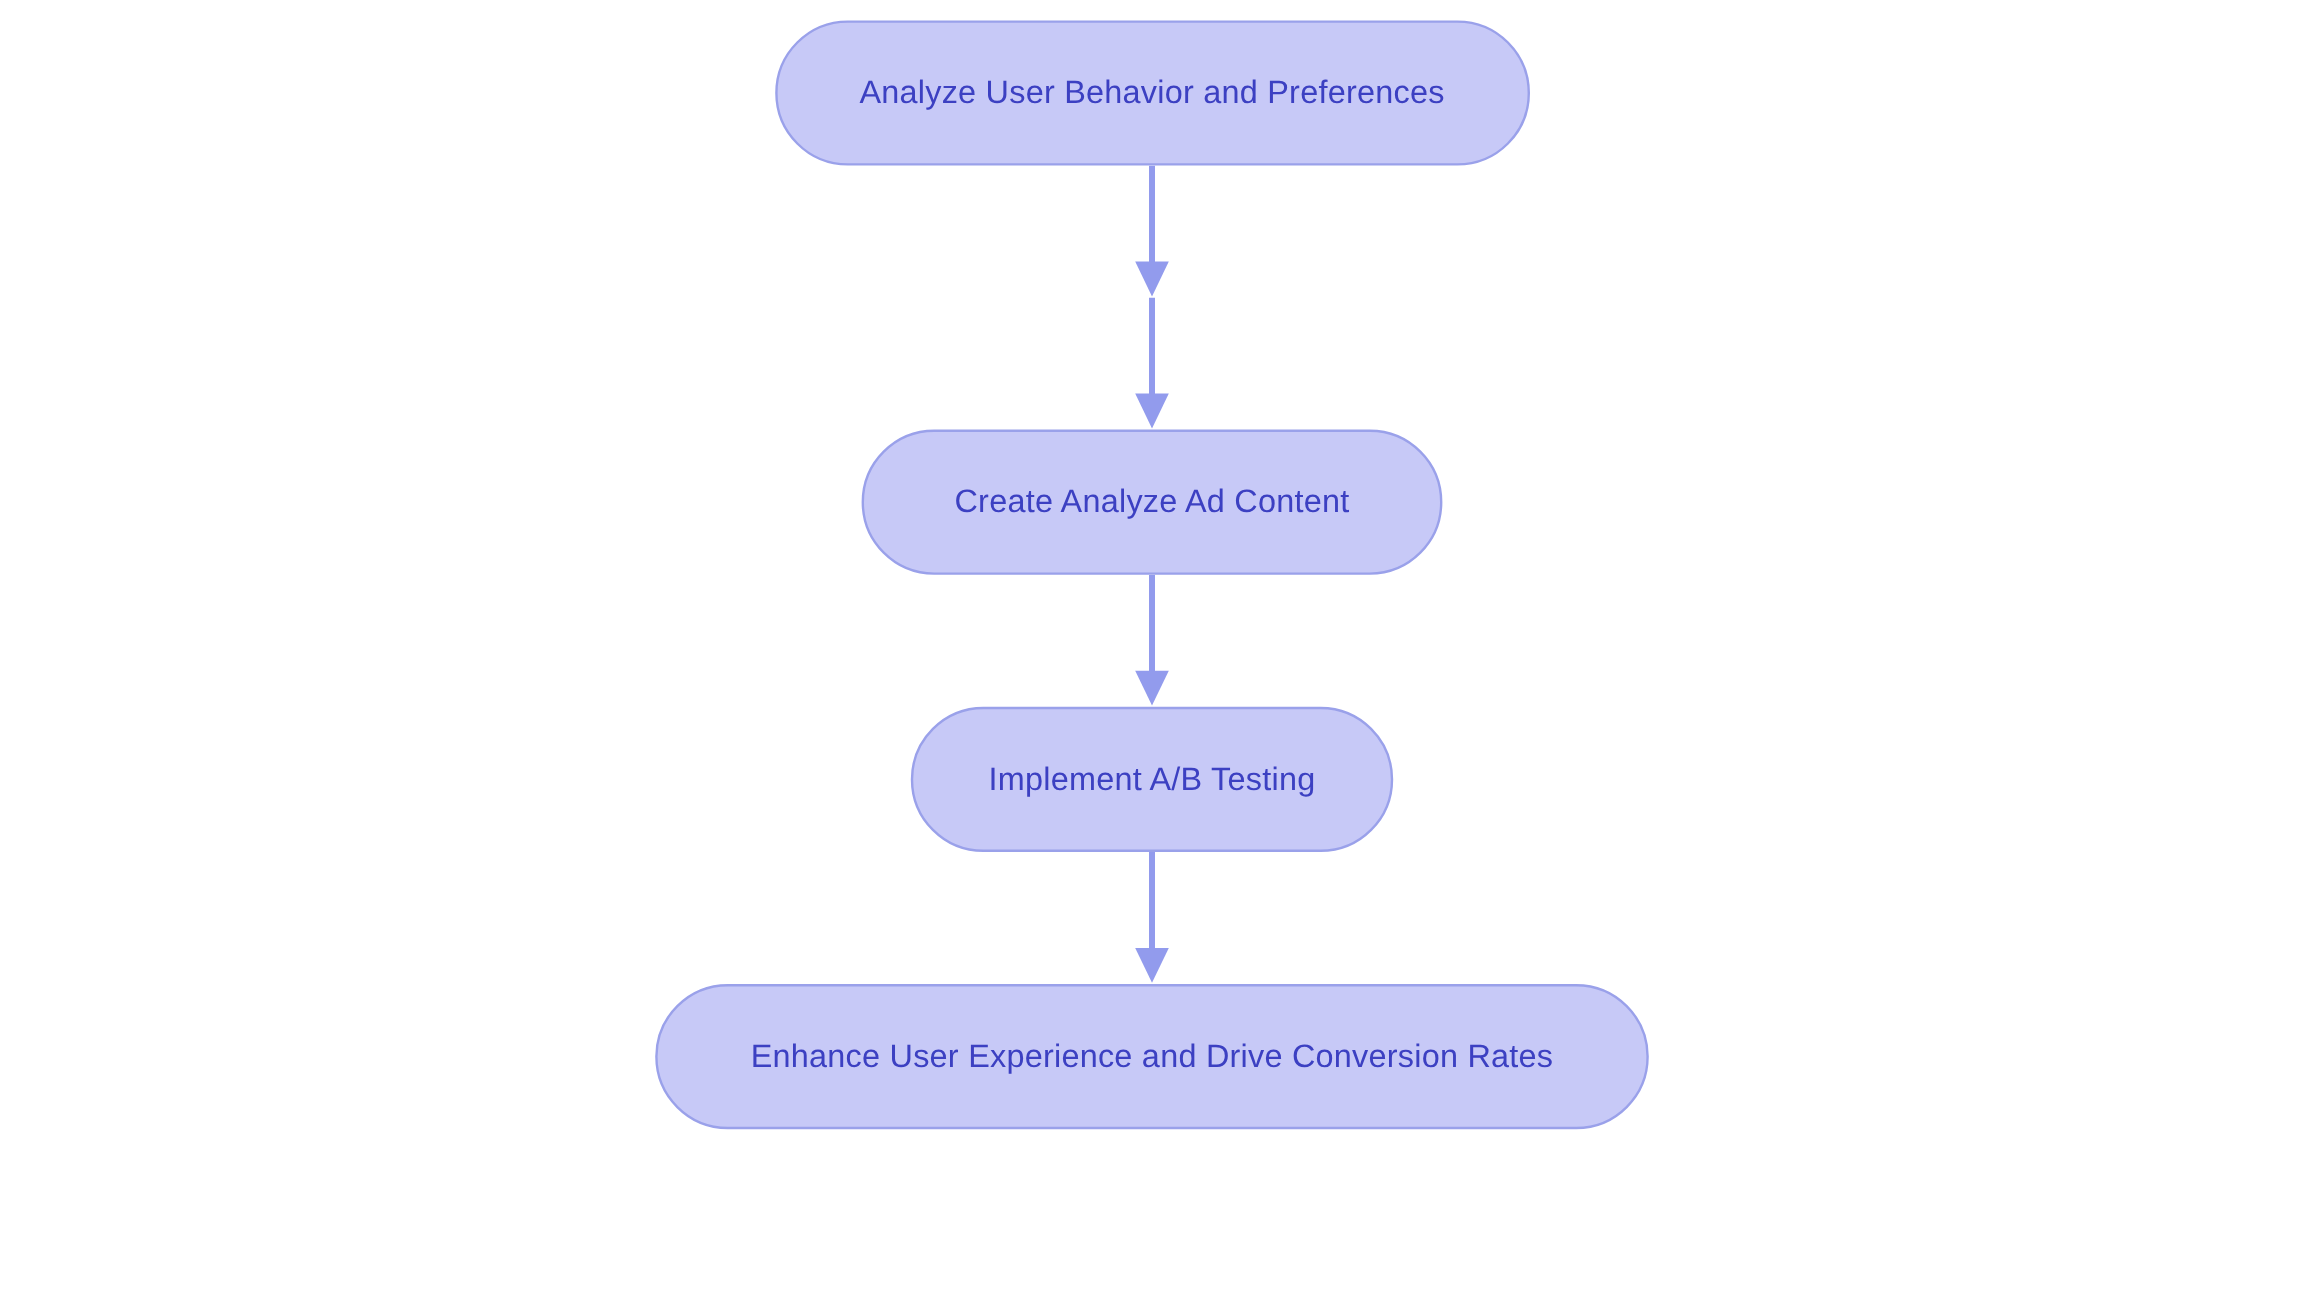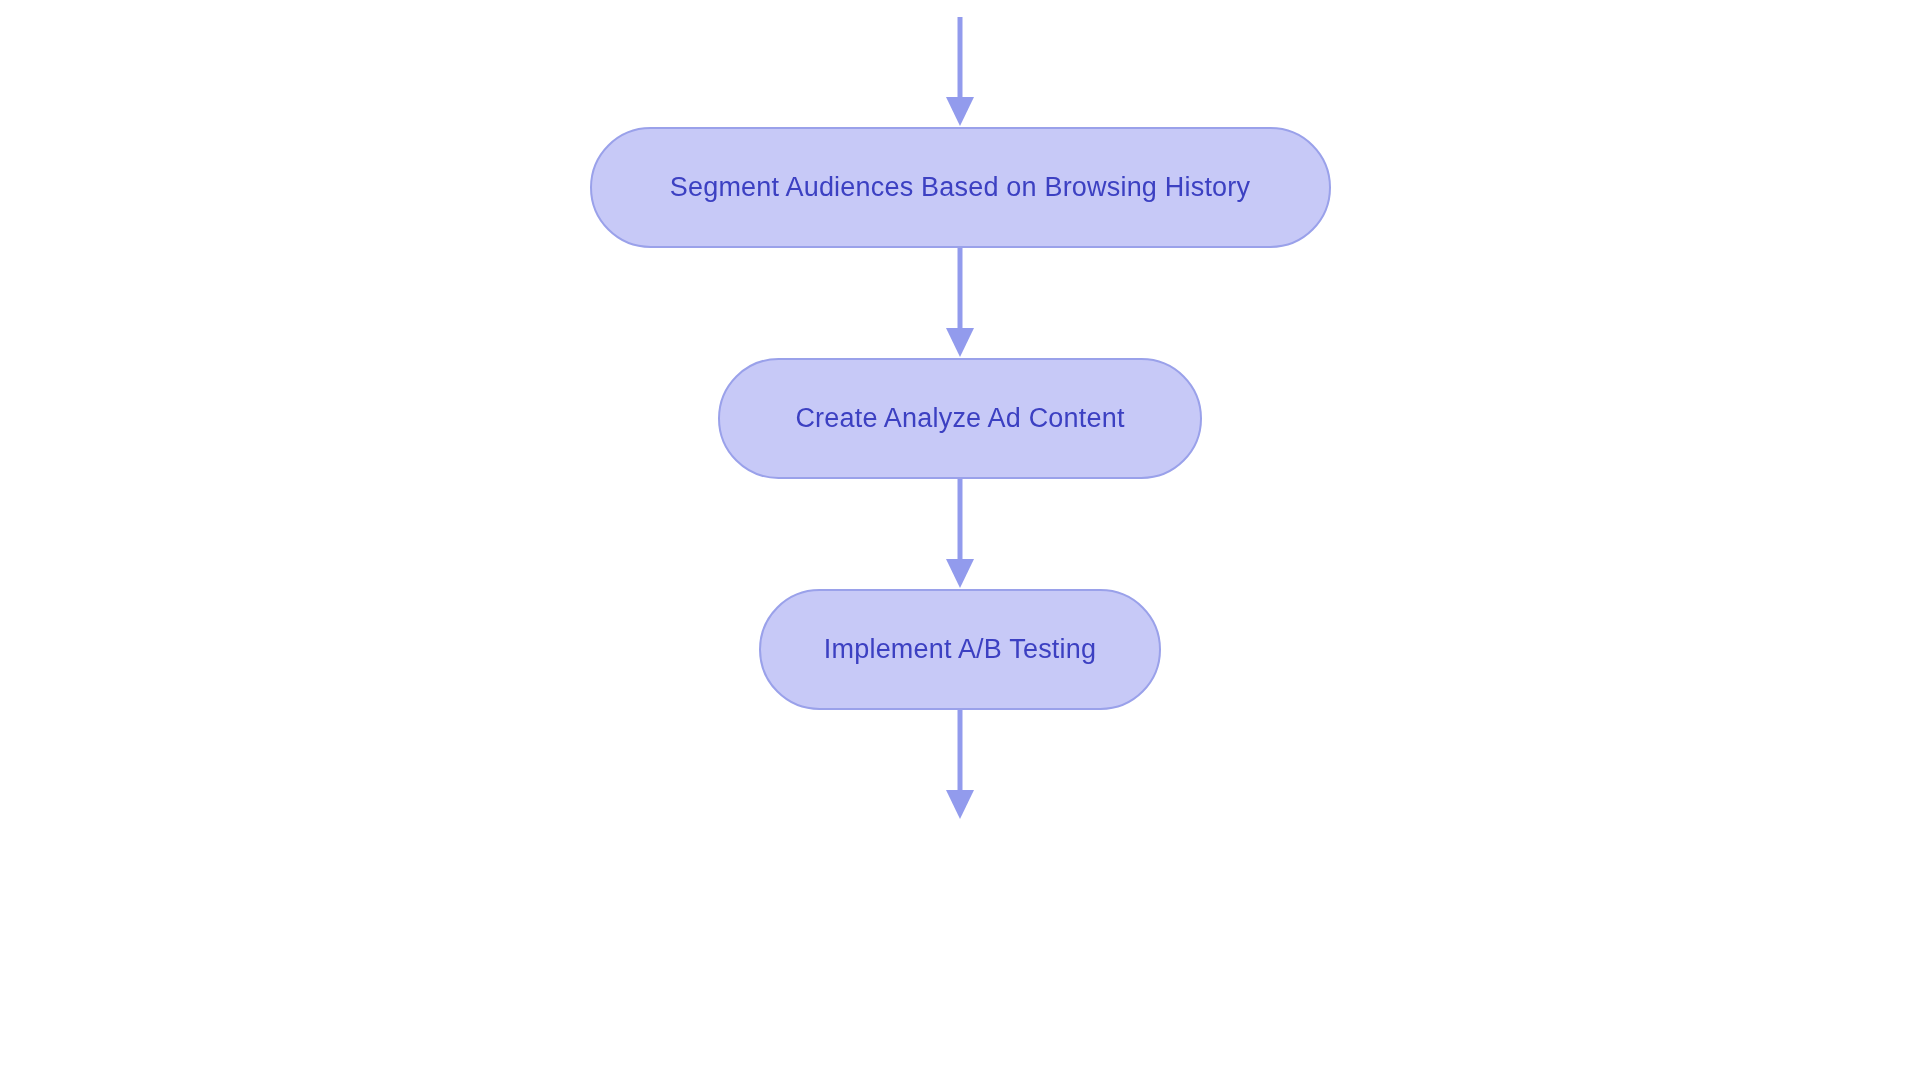--- a/index.html
+++ b/index.html
@@ -55,29 +55,29 @@
   .arrow polygon {
     fill: var(--arrow, #929bed);
   }
 </style>
 </head>
 <body>
 
 <div class="canvas">
   <div class="flow">
 
+    <div class="node node-0">
+      <span>Analyze User Behavior and Preferences</span>
+    </div>
 
     <svg class="arrow" width="34" height="110" viewBox="0 0 34 110">
       <line x1="17" y1="0" x2="17" y2="83"></line>
       <polygon points="3,80 31,80 17,109"></polygon>
     </svg>
 
-    <div class="node node-1">
-      <span>Segment Audiences Based on Browsing History</span>
-    </div>
 
     <svg class="arrow" width="34" height="110" viewBox="0 0 34 110">
       <line x1="17" y1="0" x2="17" y2="83"></line>
       <polygon points="3,80 31,80 17,109"></polygon>
     </svg>
 
     <div class="node node-2">
       <span>Create Analyze Ad Content</span>
     </div>
 
@@ -88,15 +88,18 @@
 
     <div class="node node-3">
       <span>Implement A/B Testing</span>
     </div>
 
     <svg class="arrow" width="34" height="110" viewBox="0 0 34 110">
       <line x1="17" y1="0" x2="17" y2="83"></line>
       <polygon points="3,80 31,80 17,109"></polygon>
     </svg>
 
+    <div class="node node-4">
+      <span>Enhance User Experience and Drive Conversion Rates</span>
+    </div>
 
   </div>
 </div>
 
 </body></html>

